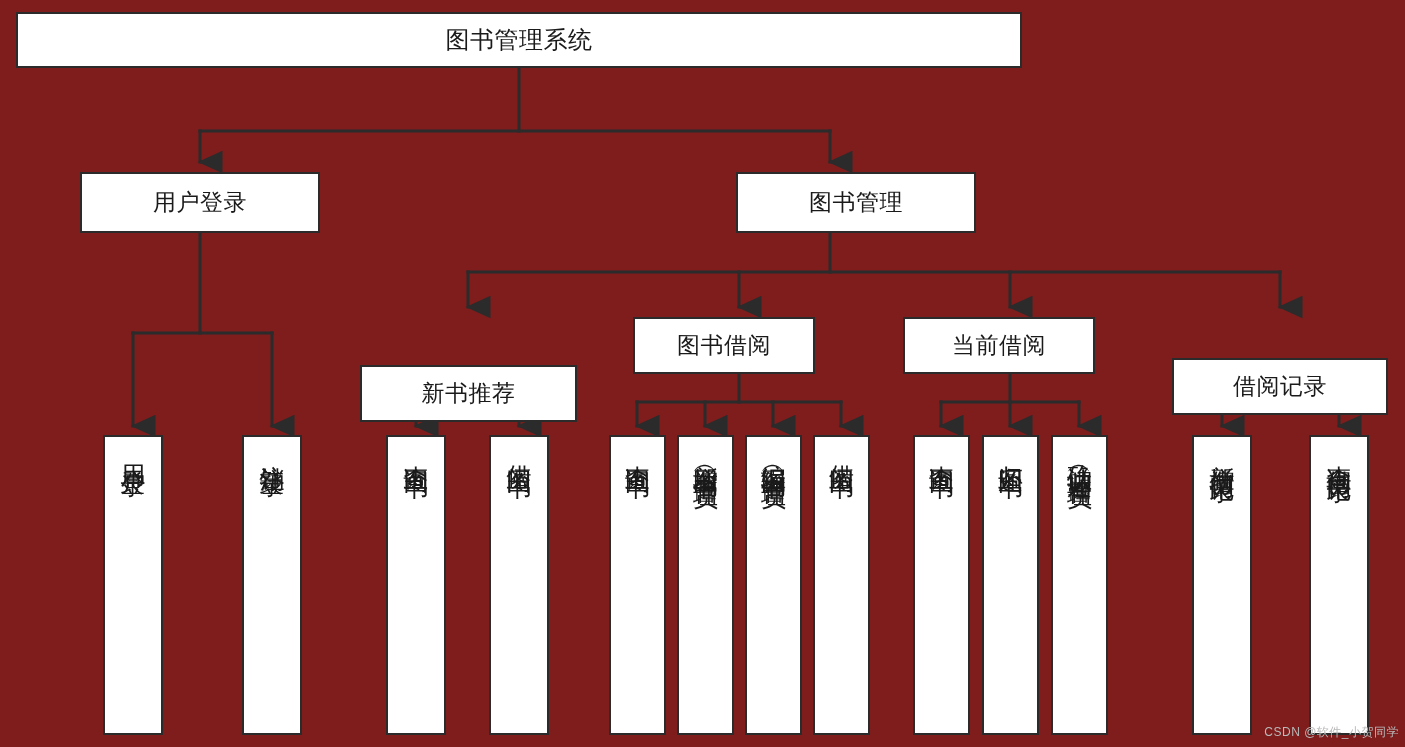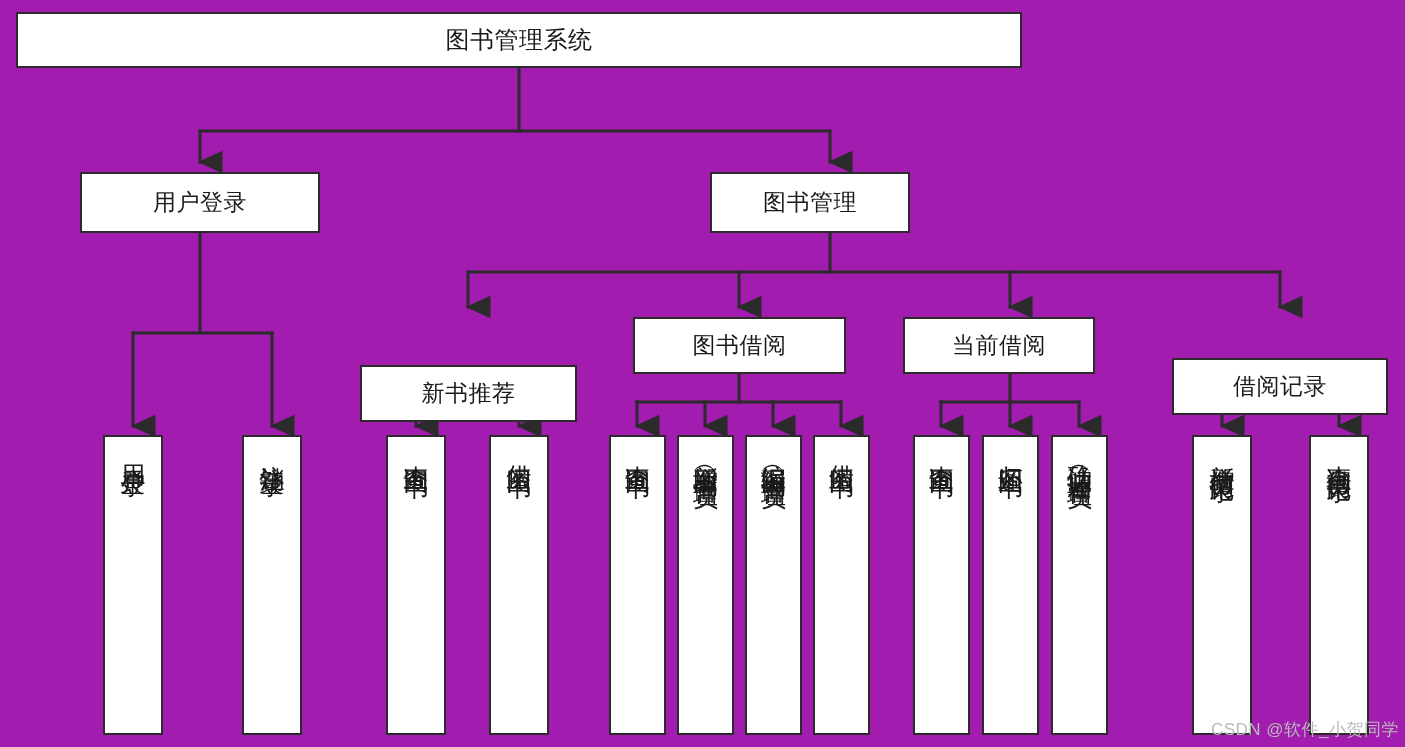--- a/index.html
+++ b/index.html
@@ -5,21 +5,21 @@
 <style>
   html, body {
     margin: 0;
     padding: 0;
     background: #ffffff;
   }
   #canvas {
     position: relative;
     width: 1405px;
     height: 747px;
-    background: #a21caf;
+    background: #7f1d1d;
     font-family: "Liberation Sans", "DejaVu Sans", sans-serif;
     overflow: hidden;
   }
   svg.edges {
     position: absolute;
     left: 0;
     top: 0;
     width: 1405px;
     height: 747px;
     pointer-events: none;
@@ -58,21 +58,21 @@
     text-orientation: upright;
     font-size: 25px;
     line-height: 1.0;
     letter-spacing: 3px;
     white-space: nowrap;
   }
   #watermark {
     position: absolute;
     right: 6px;
     bottom: 6px;
-    font-size: 17px;
+    font-size: 12px;
     color: #b9b9b9;
     letter-spacing: 0.5px;
     font-family: "Liberation Sans", "DejaVu Sans", sans-serif;
     white-space: nowrap;
   }
 </style>
 </head>
 <body>
 
 <div id="canvas">
@@ -127,28 +127,28 @@
     </g>
   </svg>
 
   <div class="node horiz root" style="left:16px; top:12px; width:1006px; height:56px;">
     <span class="label">图书管理系统</span>
   </div>
 
   <div class="node horiz" style="left:80px; top:172px; width:240px; height:61px;">
     <span class="label">用户登录</span>
   </div>
-  <div class="node horiz" style="left:710px; top:172px; width:200px; height:61px;">
+  <div class="node horiz" style="left:736px; top:172px; width:240px; height:61px;">
     <span class="label">图书管理</span>
   </div>
 
   <div class="node horiz" style="left:360px; top:317px; width:217px; height:57px;margin-top:48px;">
     <span class="label">新书推荐</span>
   </div>
-  <div class="node horiz" style="left:633px; top:317px; width:213px; height:57px;">
+  <div class="node horiz" style="left:633px; top:317px; width:182px; height:57px;">
     <span class="label">图书借阅</span>
   </div>
   <div class="node horiz" style="left:903px; top:317px; width:192px; height:57px;">
     <span class="label">当前借阅</span>
   </div>
   <div class="node horiz" style="left:1172px; top:317px; width:216px; height:57px;margin-top:41px;">
     <span class="label">借阅记录</span>
   </div>
 
   <div class="node vert" style="left:103px; top:435px; width:60px; height:300px;">

